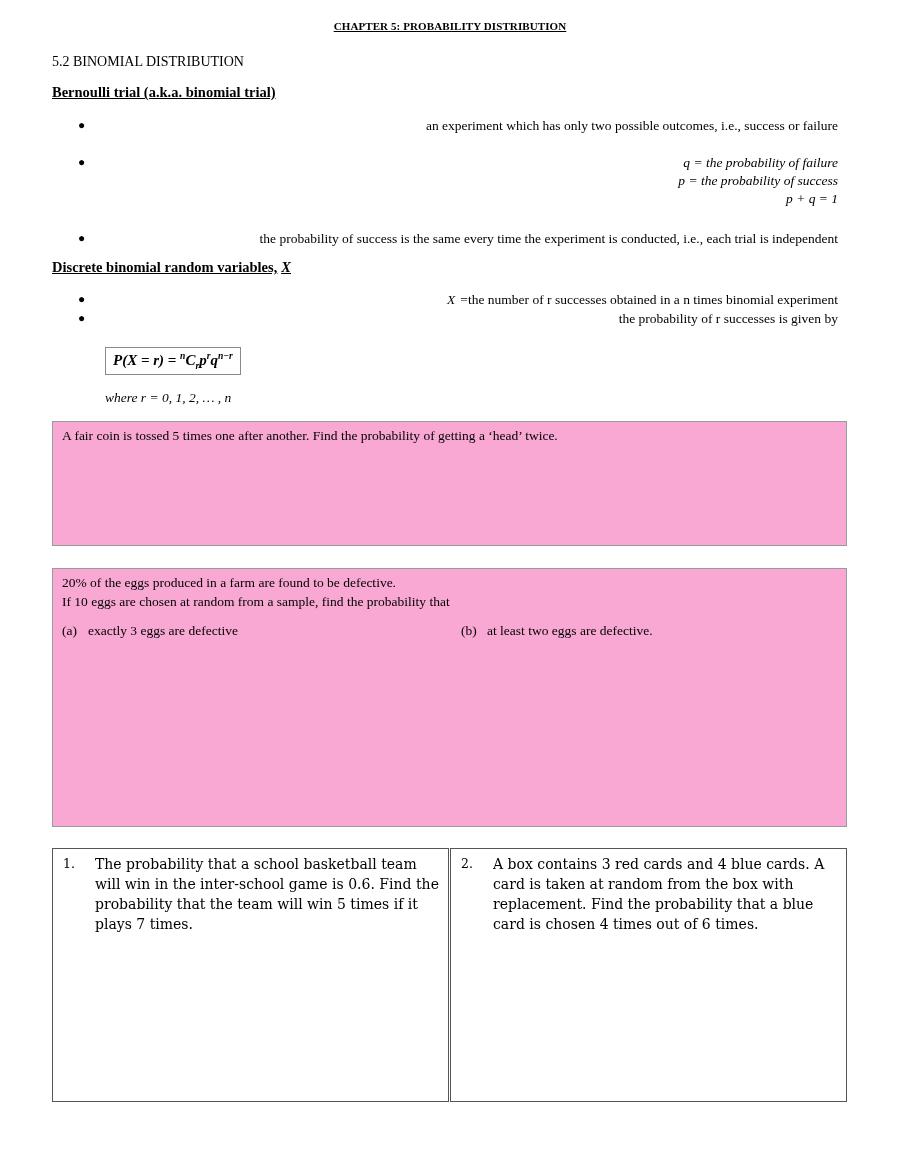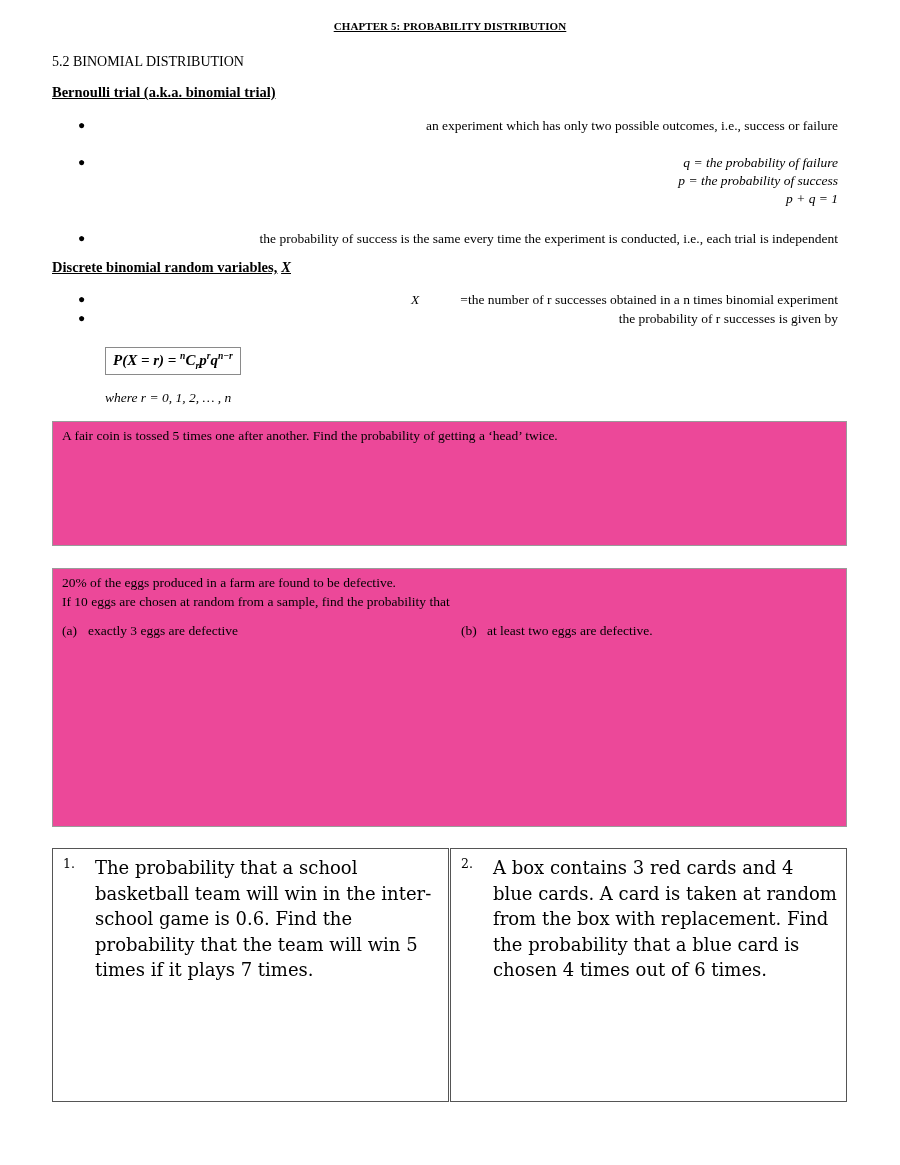--- a/index.html
+++ b/index.html
@@ -113,21 +113,21 @@
     position: absolute;
     left: 105px;
     top: 390px;
     font-size: 13.5px;
   }
 
   
   .answer-box {
     position: absolute;
     border: 1px solid #9a9a9a;
-    background: #ec4899;
+    background: #f9a8d4;
     box-sizing: border-box;
   }
   #box-q1 {
     left: 52px;
     top: 421px;
     width: 795px;
     height: 125px;
   }
   #box-q2 {
     left: 52px;
@@ -171,21 +171,21 @@
 
   .qnum {
     position: absolute;
     left: 10px;
     top: 6px;
     font-size: 12.5px;
     line-height: 1.42;
   }
   .qbody {
     margin-left: 34px;
-    font-size: 18px;
+    font-size: 14px;
     line-height: 1.42;
   }
 </style>
 </head>
 <body>
 
 <div class="page">
 
   <div class="doc-title">
     <span>CHAPTER 5: PROBABILITY DISTRIBUTION</span>
@@ -217,21 +217,21 @@
     <span class="dot">●</span>
     <span class="btext">the probability of success is the same every time the experiment is conducted, i.e., each trial is independent</span>
   </div>
 
   <div class="sub-heading" id="h-discrete">
     <span style="text-decoration:underline;"><span>Discrete binomial random variables,</span><span class="it" style="padding-left:4px;">X</span></span>
   </div>
 
   <div class="bullet-row" id="b4">
     <span class="dot">●</span>
-    <span class="btext"><span class="mathvar">X</span><span style="padding-left:5px;margin-left:36px;">=the number of r successes obtained in a n times binomial experiment</span></span>
+    <span class="btext"><span class="mathvar">X</span><span style="padding-left:5px;">=the number of r successes obtained in a n times binomial experiment</span></span>
   </div>
 
   <div class="bullet-row" id="b5">
     <span class="dot">●</span>
     <span class="btext">the probability of r successes is given by</span>
   </div>
 
   <div class="formula-box">
     <span>P(X = r) = </span><sup>n</sup><span>C</span><sub>r</sub><span>p</span><sup>r</sup><span>q</span><sup>n−r</sup>
   </div>

